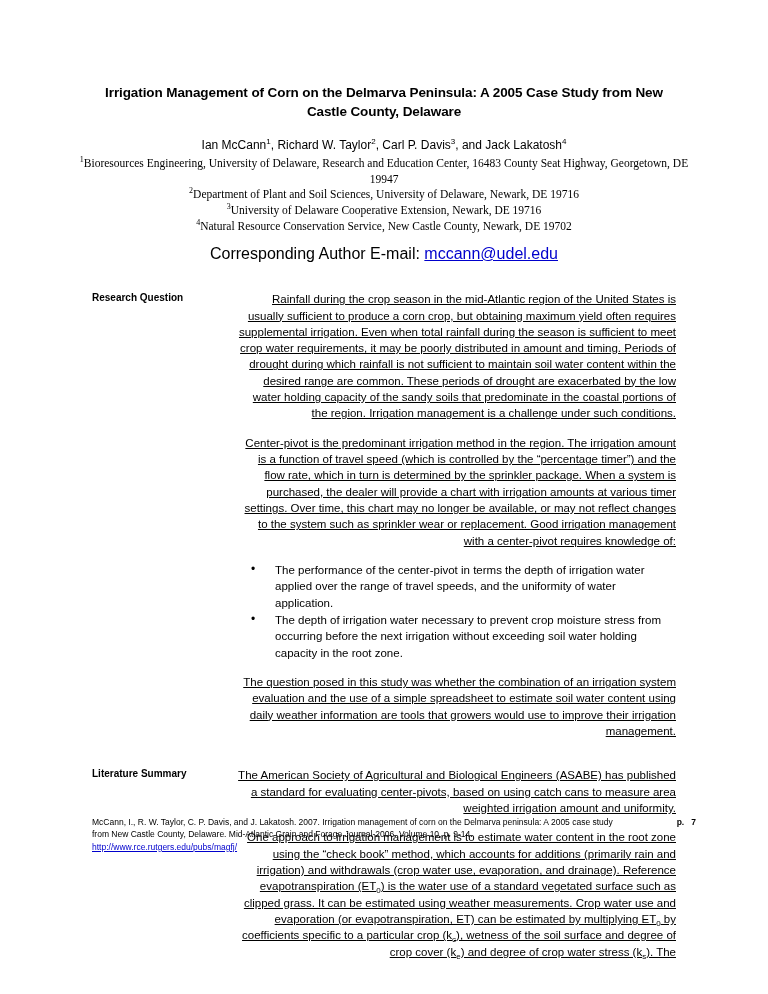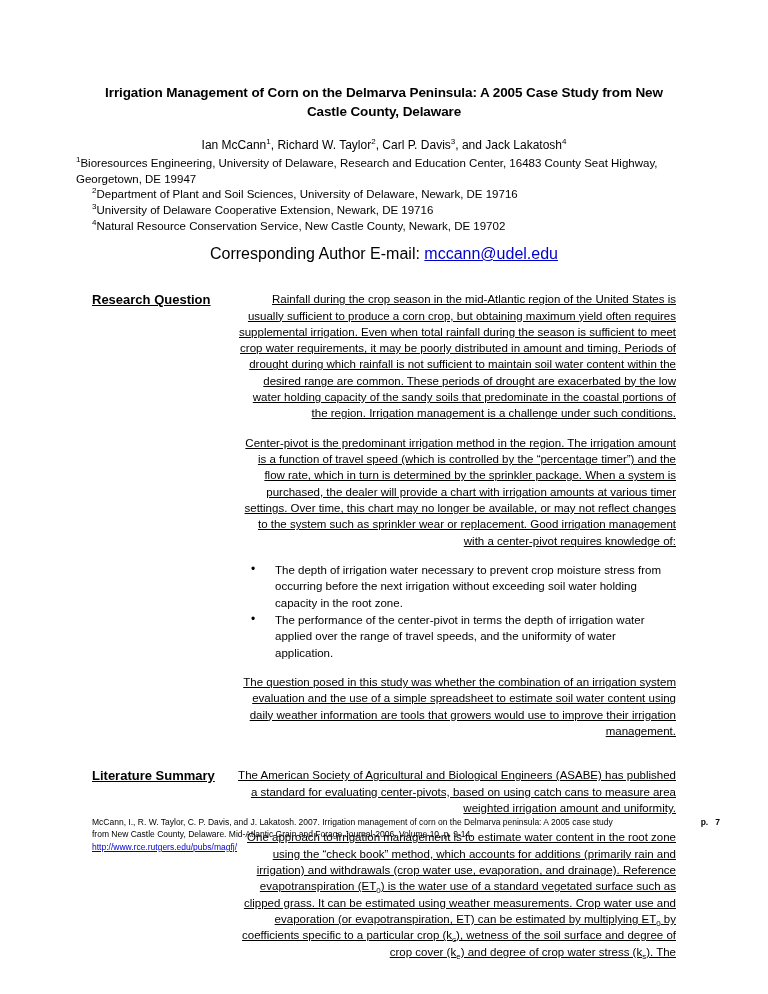--- a/index.html
+++ b/index.html
@@ -30,23 +30,24 @@
     letter-spacing: -0.1px;
   }
   .authors {
     font-size: 12px;
     text-align: center;
     line-height: 1.4;
     margin: 0 0 2px 0;
   }
   .affil {
     font-size: 11.5px;
-    text-align: left;
+    text-align: center;
     line-height: 1.36;
     margin: 0;
+    font-family: Liberation Serif, serif;
   }
   .affil.wide {
     margin-left: -16px;
     margin-right: -16px;
   }
   sup {
     font-size: 8px;
     vertical-align: super;
     line-height: 0;
   }
@@ -64,26 +65,25 @@
     color: #0000cc;
     text-decoration: underline;
   }
   .section {
     display: flex;
     margin-top: 28px;
   }
   .section-label {
     width: 145px;
     flex: 0 0 145px;
-    font-size: 13px;
+    font-size: 10px;
     font-weight: bold;
     line-height: 1.42;
     padding-right: 8px;
     box-sizing: border-box;
-    text-decoration: underline;
   }
   .section-body {
     flex: 1 1 auto;
     font-size: 11.5px;
     line-height: 1.42;
   }
   .section-body p {
     margin: 0 0 13px 0;
     text-align: right;
     text-decoration: underline;
@@ -105,21 +105,21 @@
   ul.bullets li::before {
     content: "\2022";
     position: absolute;
     left: 14px;
     top: -1px;
     font-size: 12px;
   }
   .footer {
     position: absolute;
     left: 92px;
-    right: 48px;
+    right: 72px;
     bottom: 16px;
     font-size: 8.5px;
     line-height: 1.45;
   }
   .footer .line1 {
     display: flex;
     align-items: baseline;
   }
   .footer .line1 .txt {
     flex: 1 1 auto;
@@ -164,22 +164,22 @@
     <span>Corresponding Author E-mail:</span>
     <a class="email-link" href="#">mccann@udel.edu</a>
   </div>
 
   <div class="section">
     <div class="section-label">Research Question</div>
     <div class="section-body">
       <p>Rainfall during the crop season in the mid-Atlantic region of the United States is usually sufficient to produce a corn crop, but obtaining maximum yield often requires supplemental irrigation. Even when total rainfall during the season is sufficient to meet crop water requirements, it may be poorly distributed in amount and timing. Periods of drought during which rainfall is not sufficient to maintain soil water content within the desired range are common. These periods of drought are exacerbated by the low water holding capacity of the sandy soils that predominate in the coastal portions of the region. Irrigation management is a challenge under such conditions.</p>
       <p>Center-pivot is the predominant irrigation method in the region. The irrigation amount is a function of travel speed (which is controlled by the “percentage timer”) and the flow rate, which in turn is determined by the sprinkler package. When a system is purchased, the dealer will provide a chart with irrigation amounts at various timer settings. Over time, this chart may no longer be available, or may not reflect changes to the system such as sprinkler wear or replacement. Good irrigation management with a center-pivot requires knowledge of:</p>
       <ul class="bullets">
+        <li>The performance of the center-pivot in terms the depth of irrigation water applied over the range of travel speeds, and the uniformity of water application.</li>
         <li>The depth of irrigation water necessary to prevent crop moisture stress from occurring before the next irrigation without exceeding soil water holding capacity in the root zone.</li>
-        <li>The performance of the center-pivot in terms the depth of irrigation water applied over the range of travel speeds, and the uniformity of water application.</li>
       </ul>
       <p>The question posed in this study was whether the combination of an irrigation system evaluation and the use of a simple spreadsheet to estimate soil water content using daily weather information are tools that growers would use to improve their irrigation management.</p>
     </div>
   </div>
 
   <div class="section">
     <div class="section-label">Literature Summary</div>
     <div class="section-body">
       <p>The American Society of Agricultural and Biological Engineers (ASABE) has published a standard for evaluating center-pivots, based on using catch cans to measure area weighted irrigation amount and uniformity.</p>
       <p>

